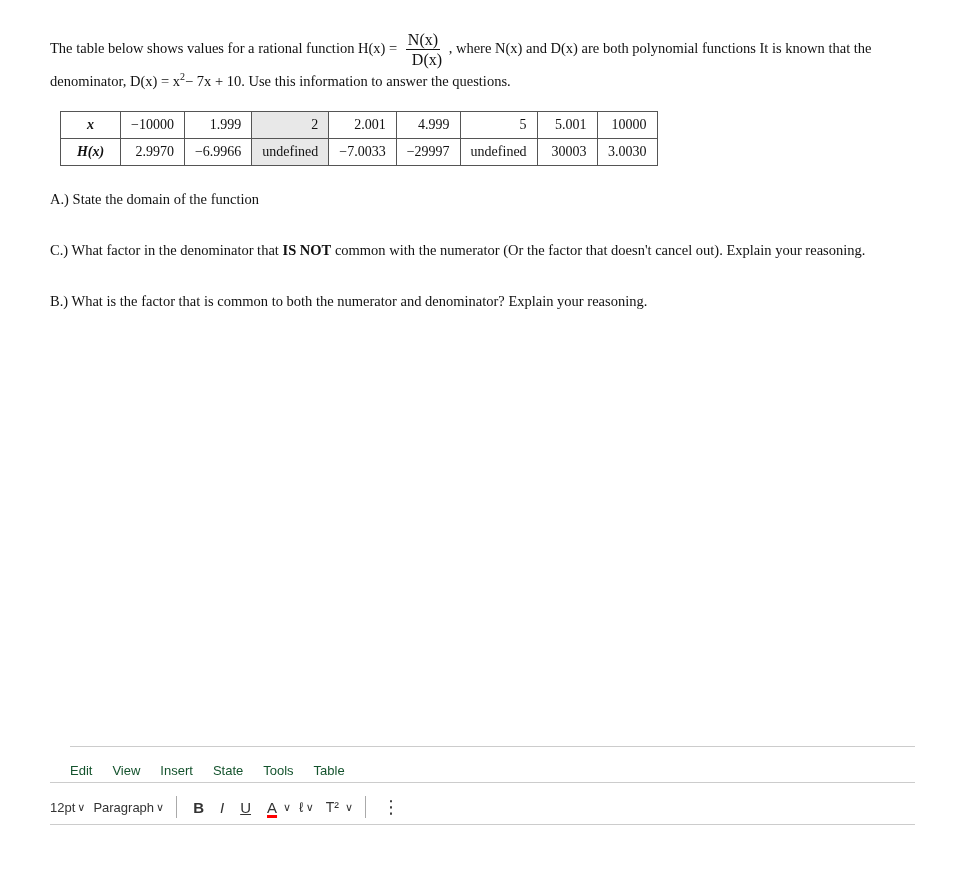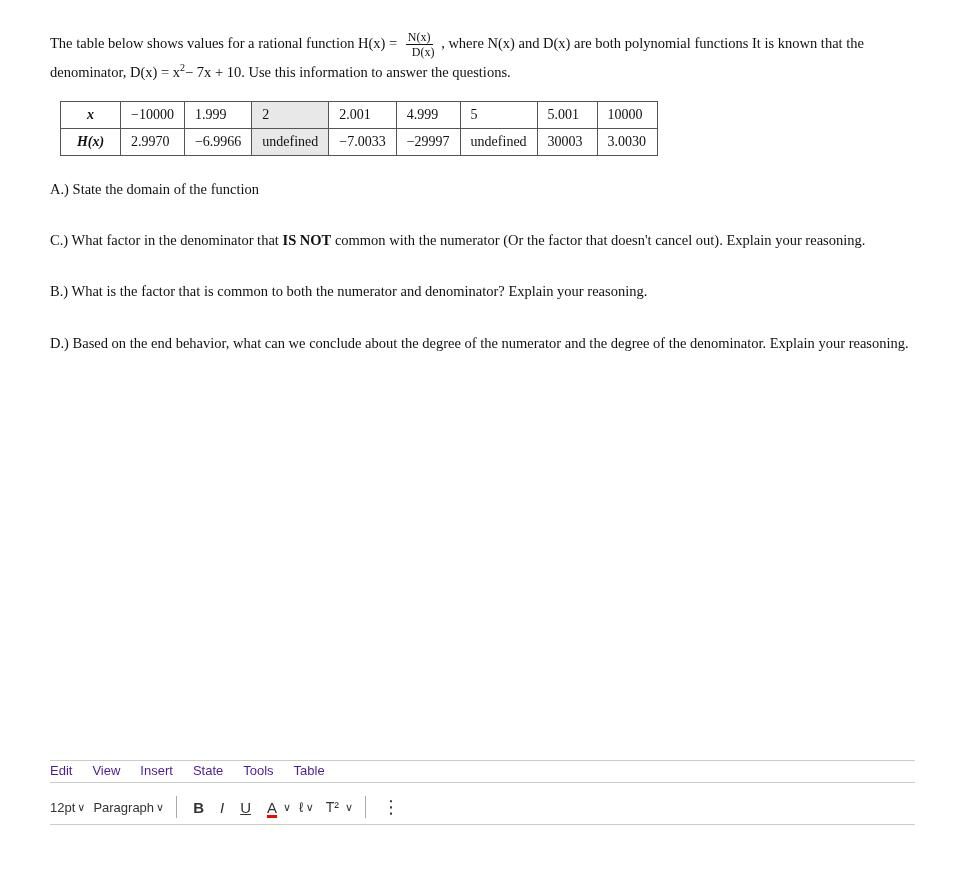--- a/index.html
+++ b/index.html
@@ -24,40 +24,40 @@
       font-size: 14.5px;
       line-height: 1.55;
       margin-bottom: 18px;
     }
     sup { font-size: 10px; }
     .fraction {
       display: inline-flex;
       flex-direction: column;
       align-items: center;
       vertical-align: middle;
-      font-size: 12px;
+      font-size: 16px;
       line-height: 1.2;
       margin: 0 1px;
     }
     .fraction .num { border-bottom: 1px solid #111; padding: 0 2px; }
     .fraction .den { padding: 0 2px; margin-left: 8px; }
 
     
     .table-wrapper {
       margin-bottom: 22px;
       margin-left: 10px;
     }
     table {
       border-collapse: collapse;
       font-size: 14px;
     }
     table td, table th {
       border: 1px solid #555;
       padding: 5px 10px;
-      text-align: left;
+      text-align: right;
       min-width: 60px;
     }
     table td:first-child {
       font-style: italic;
       font-weight: bold;
       text-align: center;
     }
 
     
     .question {
@@ -69,23 +69,24 @@
     
     .spacer { flex: 1; }
 
     
     .toolbar-top {
       display: flex;
       align-items: center;
       gap: 20px;
       font-family: Arial, sans-serif;
       font-size: 13px;
-      color: #4c1d95;
-      padding: 2px 0 4px 0;
+      color: #14532d;
+      padding: 16px 0 4px 0;
       border-top: 1px solid #ccc;
+      margin-left: 20px;
     }
     .toolbar-top span {
       cursor: pointer;
     }
     .toolbar-bottom {
       display: flex;
       align-items: center;
       gap: 8px;
       font-family: Arial, sans-serif;
       font-size: 13px;
@@ -211,24 +212,20 @@
   <div class="question">
     <span>C.)</span>
     <span> What factor in the denominator that <strong>IS NOT</strong> <span>common with the numerator (Or the factor that doesn't cancel out). Explain your reasoning.</span></span>
   </div>
 
   <div class="question">
     <span>B.)</span>
     <span>What is the factor that is common to both the numerator and denominator? Explain your reasoning.</span>
   </div>
 
-  <div class="question">
-    <span>D.)</span>
-    <span>Based on the end behavior, what can we conclude about the degree of the numerator and the degree of the denominator. Explain your reasoning.</span>
-  </div>
 
   <div class="spacer"></div>
 
   <div class="toolbar-top">
     <span>Edit</span>
     <span>View</span>
     <span>Insert</span>
     <span>State</span>
     <span>Tools</span>
     <span>Table</span>

